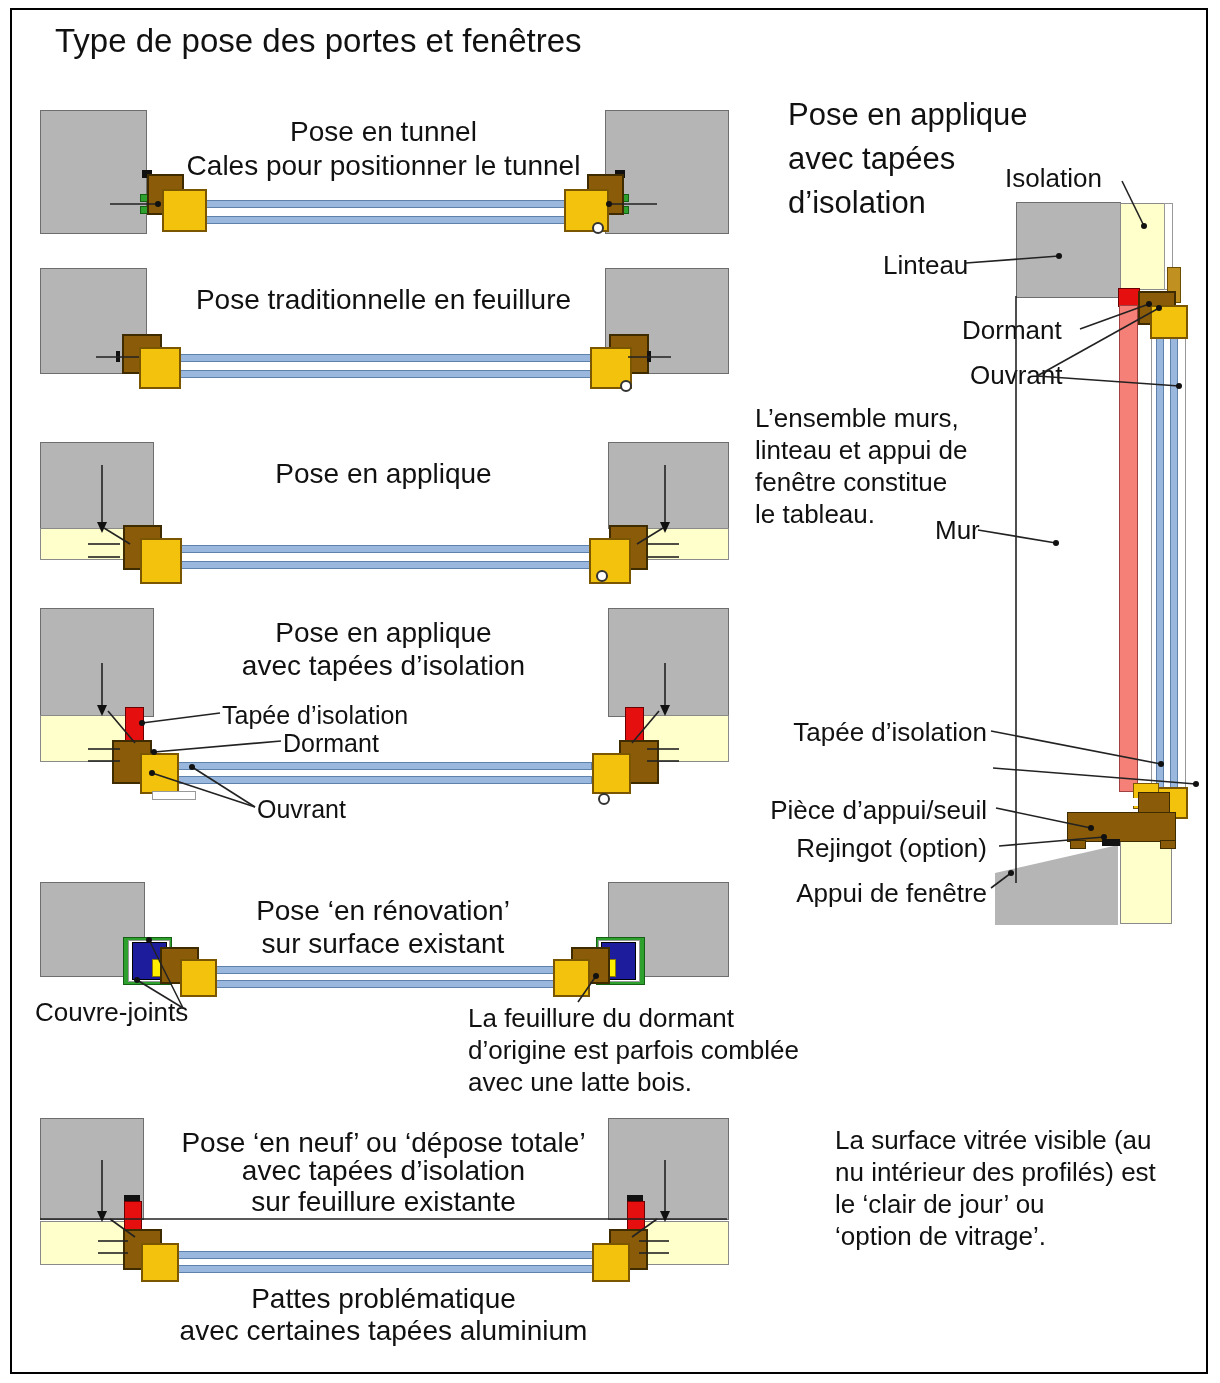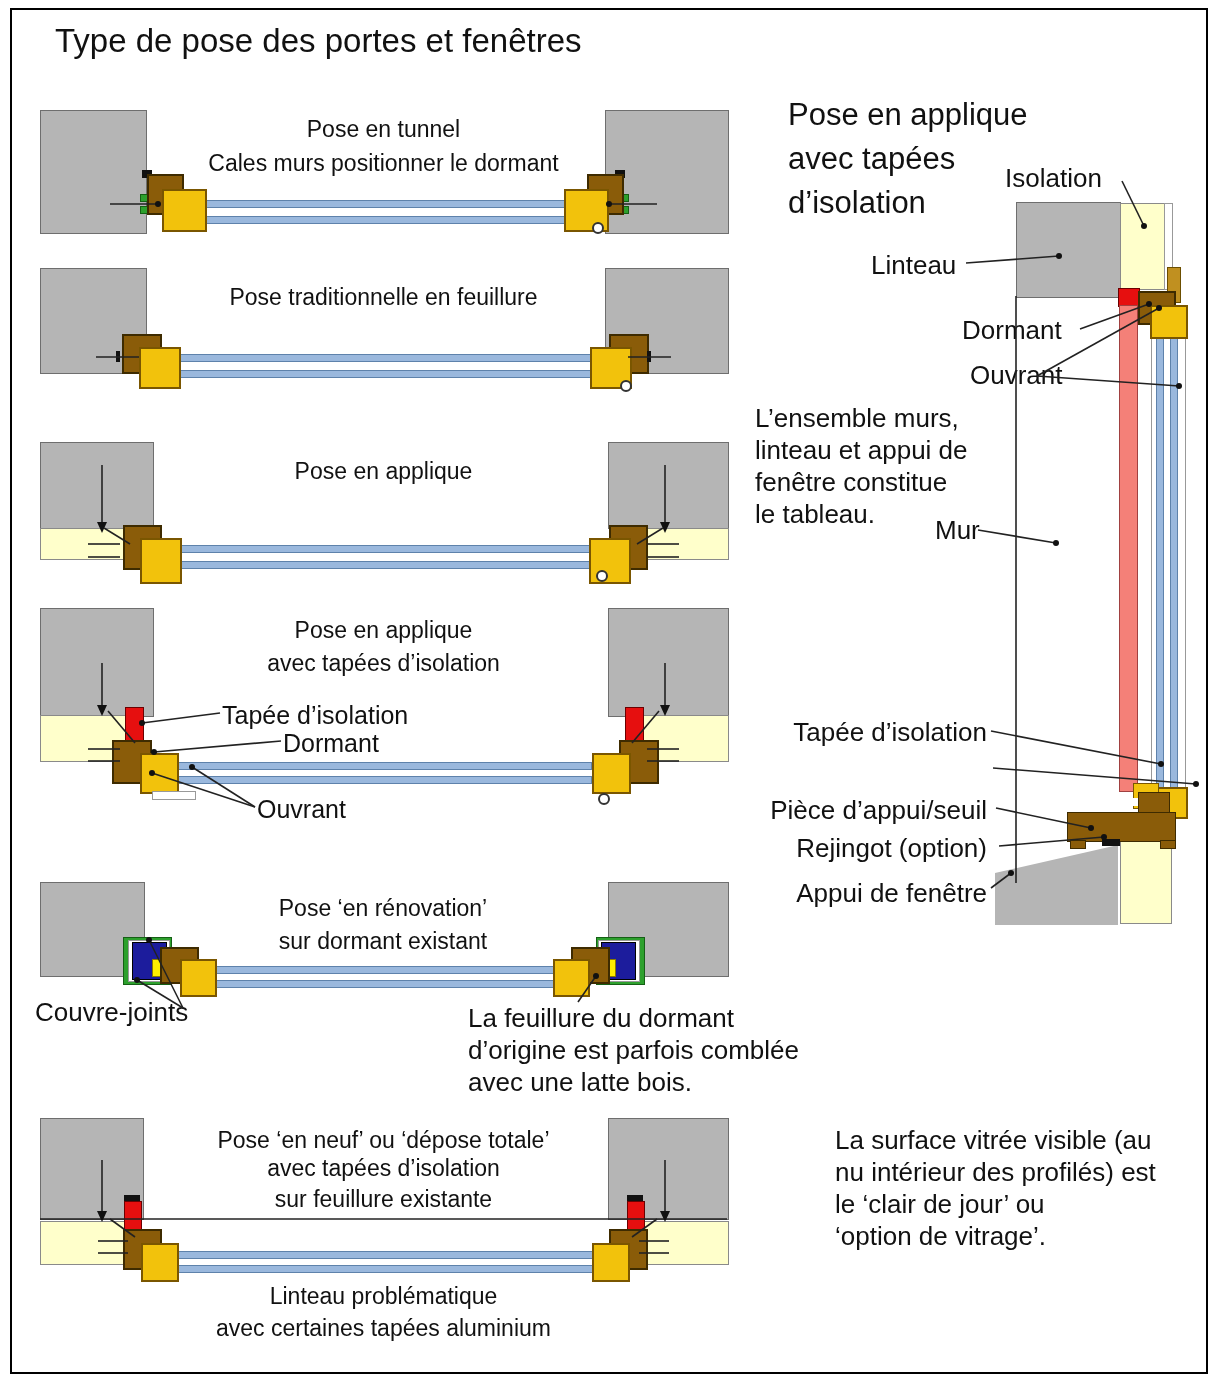--- a/index.html
+++ b/index.html
@@ -15,42 +15,42 @@
   .redb{position:absolute;background:#e60f0f;border:1px solid #6b0000}
   .glz{position:absolute;height:6px;background:#9ab8dd;border:1px solid #5e82ab}
   .glzv{position:absolute;width:6px;background:#9ab8dd;border:1px solid #5e82ab}
   .grn{position:absolute;background:#2da02d;border:1px solid #156015}
   .nvy{position:absolute;background:#1c1c9c;border:1px solid #000}
   .ylw2{position:absolute;background:#ffee00;border:1px solid #8a7a00}
   .whitebox{position:absolute;background:#fff;border:1px solid #999}
   .blk{position:absolute;background:#111}
   .salmon{position:absolute;background:#f48078;border:1px solid #a04040}
   .sd{position:absolute;width:8px;height:8px;border:2px solid #333;border-radius:50%;background:#fff}
-  .dt{position:absolute;left:0;width:100%;text-align:center;font-size:23px;white-space:nowrap}
+  .dt{position:absolute;left:0;width:100%;text-align:center;font-size:28px;white-space:nowrap}
   .lb{position:absolute;font-size:26px;white-space:nowrap}
   .rlabel{position:absolute;width:240px;left:-3px;text-align:right;font-size:26px;white-space:nowrap}
   .h2line{position:absolute;left:38px;font-size:31px;white-space:nowrap}
   .ov{position:absolute;left:0;top:0;pointer-events:none}
   .ov line{stroke:#222;stroke-width:1.6}
   .ov polygon{fill:#111}
   .ov circle{fill:#111}
   .slope{position:absolute;background:#b5b5b5;clip-path:polygon(0 28px,123px 0,123px 80px,0 80px)}
 </style>
 </head>
 <body>
 
 <div class="page">
   <div class="border-frame"></div>
   <div class="main-title">Type de pose des portes et fenêtres</div>
 
   <div class="diag" style="left:40px;top:108px;width:687px;height:128px">
     <div class="wall" style="left:0;top:2px;width:105px;height:122px"></div>
     <div class="wall" style="left:565px;top:2px;width:122px;height:122px"></div>
     <div class="dt" style="top:8px">Pose en tunnel</div>
-    <div class="dt" style="top:42px">Cales murs positionner le dormant</div>
+    <div class="dt" style="top:42px">Cales pour positionner le tunnel</div>
     <div class="blk" style="left:102px;top:62px;width:10px;height:8px"></div>
     <div class="blk" style="left:575px;top:62px;width:10px;height:8px"></div>
     <div class="grn" style="left:100px;top:86px;width:6px;height:6px"></div>
     <div class="grn" style="left:100px;top:98px;width:6px;height:6px"></div>
     <div class="grn" style="left:581px;top:86px;width:6px;height:6px"></div>
     <div class="grn" style="left:581px;top:98px;width:6px;height:6px"></div>
     <div class="dorm" style="left:107px;top:66px;width:33px;height:37px"></div>
     <div class="dorm" style="left:547px;top:66px;width:33px;height:37px"></div>
     <div class="glz" style="left:155px;top:92px;width:370px"></div>
     <div class="glz" style="left:155px;top:108px;width:370px"></div>
@@ -150,21 +150,21 @@
         <circle cx="112" cy="168" r="3"></circle>
       <line x1="215" y1="202" x2="152" y2="162"></line>
         <circle cx="152" cy="162" r="3"></circle>
     </svg>
   </div>
 
   <div class="diag" style="left:33px;top:880px;width:700px;height:220px">
     <div class="wall" style="left:7px;top:2px;width:103px;height:93px"></div>
     <div class="wall" style="left:575px;top:2px;width:119px;height:93px"></div>
     <div class="dt" style="top:15px">Pose ‘en rénovation’</div>
-    <div class="dt" style="top:48px">sur dormant existant</div>
+    <div class="dt" style="top:48px">sur surface existant</div>
     <div class="grn" style="left:90px;top:57px;width:47px;height:46px"></div>
     <div class="whitebox" style="left:95px;top:60px;width:40px;height:40px"></div>
     <div class="nvy" style="left:99px;top:62px;width:33px;height:36px"></div>
     <div class="ylw2" style="left:119px;top:79px;width:14px;height:16px"></div>
     <div class="dorm" style="left:127px;top:67px;width:35px;height:33px"></div>
     <div class="glz" style="left:172px;top:86px;width:350px"></div>
     <div class="glz" style="left:172px;top:100px;width:350px"></div>
     <div class="ouvr" style="left:147px;top:79px;width:33px;height:34px"></div>
     <div class="grn" style="left:563px;top:57px;width:47px;height:46px"></div>
     <div class="whitebox" style="left:565px;top:60px;width:40px;height:40px"></div>
@@ -197,21 +197,21 @@
     <div class="blk" style="left:84px;top:80px;width:16px;height:6px"></div>
     <div class="blk" style="left:587px;top:80px;width:16px;height:6px"></div>
     <div class="redb" style="left:84px;top:86px;width:16px;height:43px"></div>
     <div class="redb" style="left:587px;top:86px;width:16px;height:43px"></div>
     <div class="dorm" style="left:83px;top:114px;width:35px;height:37px"></div>
     <div class="dorm" style="left:569px;top:114px;width:35px;height:37px"></div>
     <div class="glz" style="left:130px;top:136px;width:423px"></div>
     <div class="glz" style="left:130px;top:150px;width:423px"></div>
     <div class="ouvr" style="left:101px;top:128px;width:34px;height:35px"></div>
     <div class="ouvr" style="left:552px;top:128px;width:34px;height:35px"></div>
-    <div class="dt" style="top:168px">Linteau problématique</div>
+    <div class="dt" style="top:168px">Pattes problématique</div>
     <div class="dt" style="top:200px">avec certaines tapées aluminium</div>
     <svg class="ov" width="687" height="250">
       <line x1="0" y1="104" x2="687" y2="104" stroke="#888" stroke-width="2"></line>
       <line x1="62" y1="45" x2="62" y2="98" stroke-width="2.5"></line>
         <polygon points="57,96 67,96 62,107"></polygon>
       <line x1="625" y1="45" x2="625" y2="98" stroke-width="2.5"></line>
         <polygon points="620,96 630,96 625,107"></polygon>
       <line x1="70" y1="104" x2="95" y2="122"></line>
       <line x1="617" y1="104" x2="592" y2="122"></line>
       <line x1="58" y1="126" x2="88" y2="126" stroke-width="2.5"></line>
@@ -220,21 +220,21 @@
       <line x1="599" y1="138" x2="629" y2="138" stroke-width="2.5"></line>
     </svg>
   </div>
 
   <div class="diag" style="left:750px;top:95px;width:462px;height:1180px">
     <div class="h2line" style="top:2px">Pose en applique</div>
     <div class="h2line" style="top:46px">avec tapées</div>
     <div class="h2line" style="top:90px">d’isolation</div>
 
     <div class="lb" style="left:255px;top:68px">Isolation</div>
-    <div class="lb" style="left:121px;top:155px">Linteau</div>
+    <div class="lb" style="left:133px;top:155px">Linteau</div>
     <div class="lb" style="left:212px;top:220px">Dormant</div>
     <div class="lb" style="left:220px;top:265px">Ouvrant</div>
     <div class="lb" style="left:185px;top:420px">Mur</div>
     <div class="lb" style="left:5px;top:308px">L’ensemble murs,</div>
     <div class="lb" style="left:5px;top:340px">linteau et appui de</div>
     <div class="lb" style="left:5px;top:372px">fenêtre constitue</div>
     <div class="lb" style="left:5px;top:404px">le tableau.</div>
 
     <div class="wall" style="left:266px;top:107px;width:103px;height:94px"></div>
     <div class="insul" style="left:370px;top:108px;width:44px;height:85px"></div>

